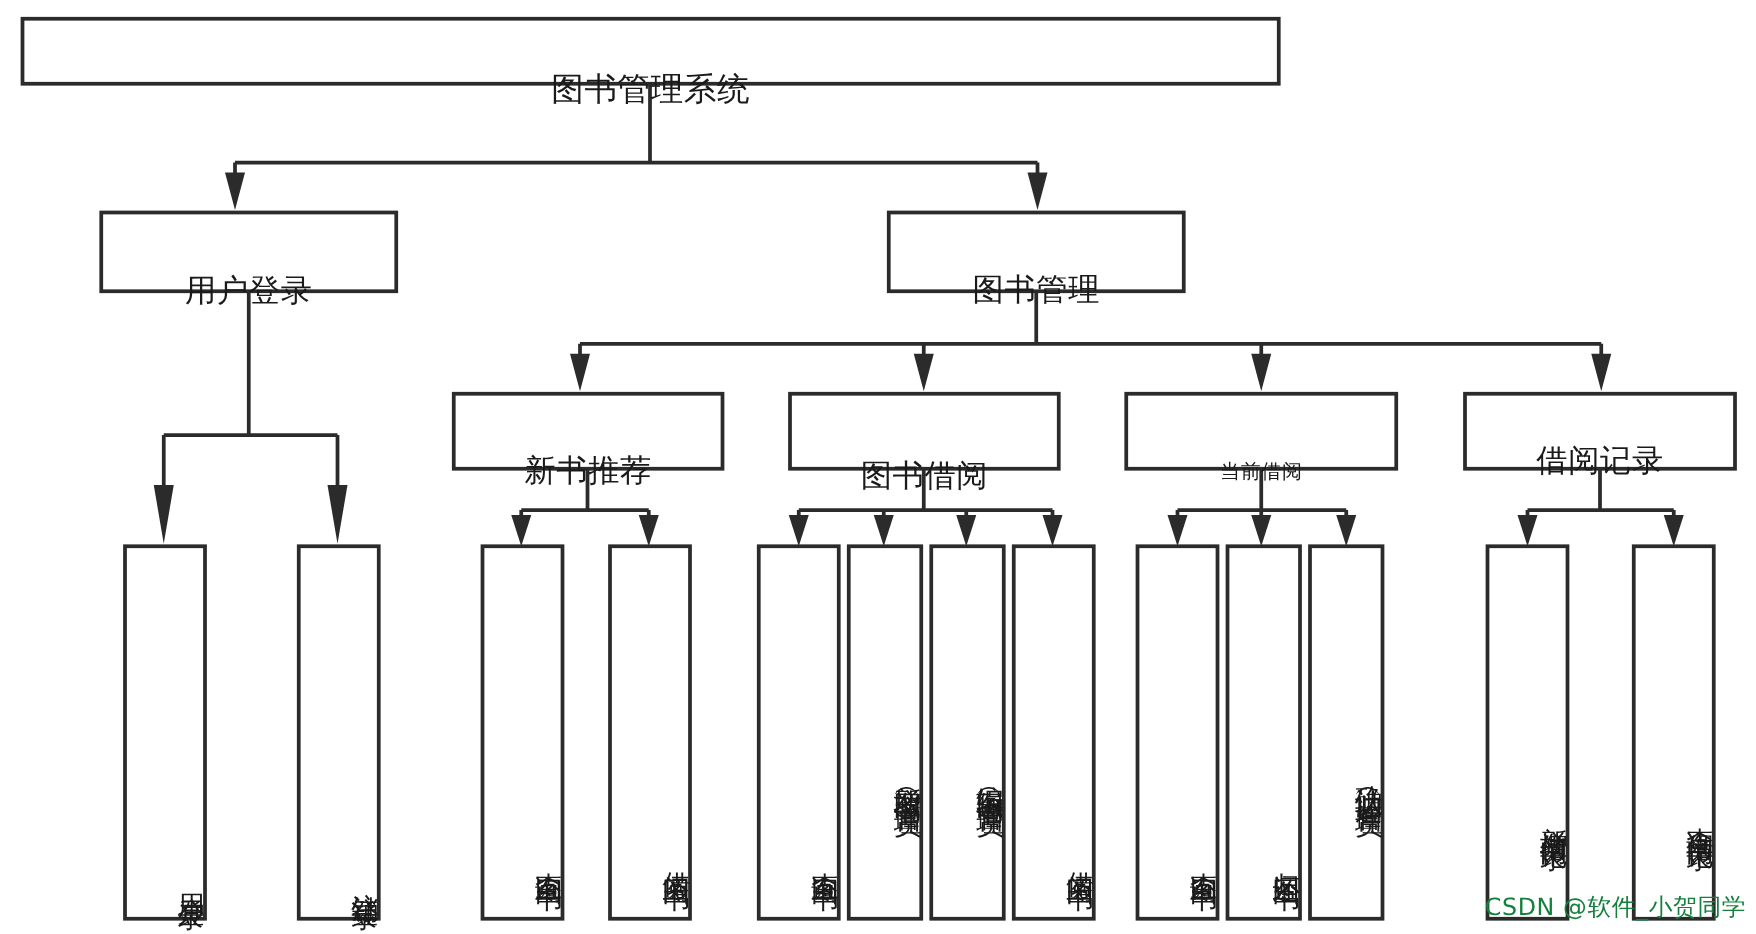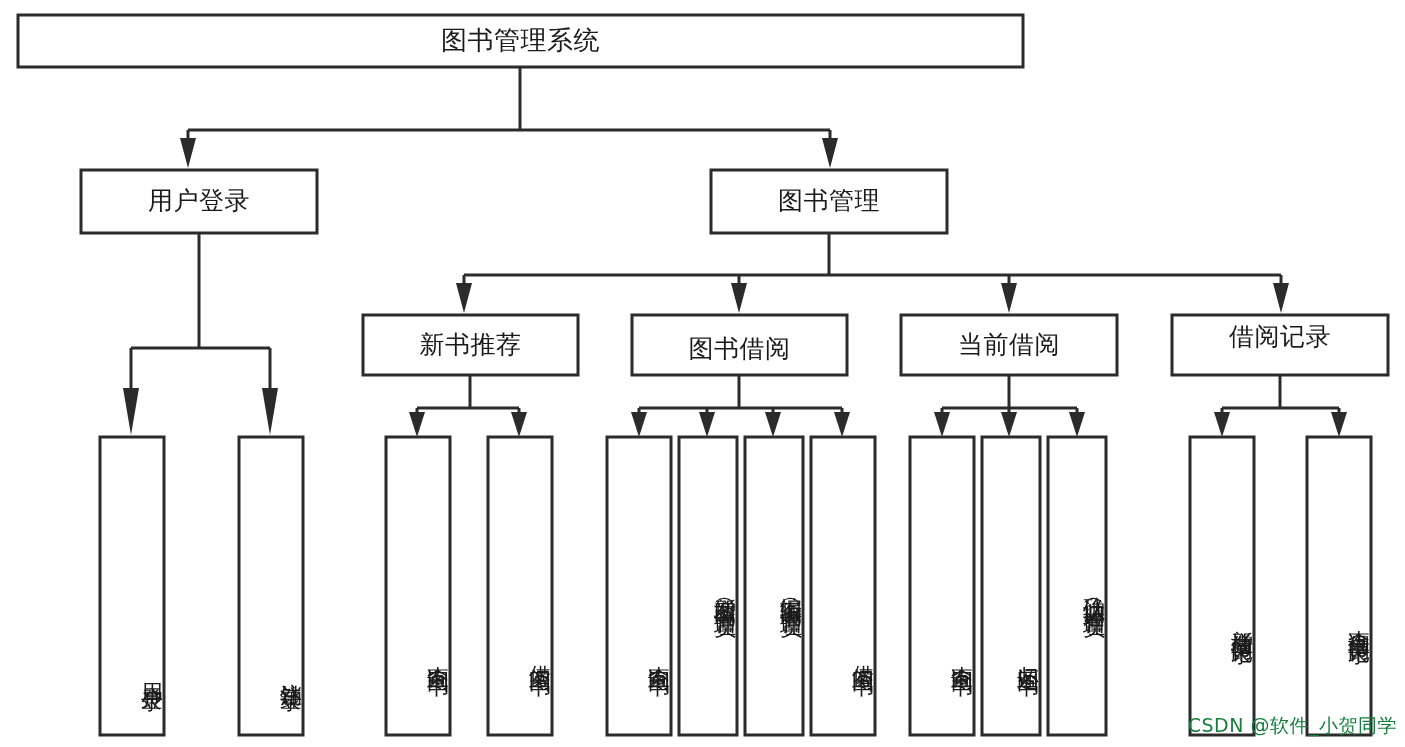--- a/index.html
+++ b/index.html
@@ -52,20 +52,21 @@
     display: flex;
     align-items: center;
     justify-content: center;
     color: #1a1a1a;
     font-family: "DejaVu Sans", "Liberation Sans", sans-serif;
     font-size: 23px;
     line-height: 1.05;
     letter-spacing: 0.5px;
     white-space: nowrap;
     pointer-events: none;
+    margin-top: 32px;
   }
   .node-label.vertical {
     writing-mode: vertical-rl;
     text-orientation: upright;
     align-items: flex-start;
     justify-content: center;
     letter-spacing: 3px;
     font-size: 22px;
   }
   .watermark {
@@ -177,21 +178,21 @@
     <rect class="node-rect-thin" x="1307" y="437" width="64" height="298"></rect>
   </svg>
 
   <div class="node-label" style="left:18px; top:15px; width:1005px; height:52px; font-size:26px;">图书管理系统</div>
 
   <div class="node-label" style="left:81px; top:170px; width:236px; height:63px; font-size:25px;">用户登录</div>
   <div class="node-label" style="left:711px; top:170px; width:236px; height:63px; font-size:25px;font-family:Liberation Serif, serif;">图书管理</div>
 
   <div class="node-label" style="left:363px; top:315px; width:215px; height:60px; font-size:25px;">新书推荐</div>
   <div class="node-label" style="left:632px; top:315px; width:215px; height:68px; font-size:25px;">图书借阅</div>
-  <div class="node-label" style="left:901px; top:315px; width:216px; height:60px; font-size:25px;">当前借阅</div>
+  <div class="node-label" style="left:901px; top:315px; width:216px; height:60px; font-size:16px;">当前借阅</div>
   <div class="node-label" style="left:1172px; top:315px; width:216px; height:44px; font-size:25px;">借阅记录</div>
 
   <div class="node-label vertical" style="left:100px; top:437px; width:64px; height:298px; padding-top:85px;">用户登录</div>
   <div class="node-label vertical" style="left:239px; top:437px; width:64px; height:298px; padding-top:85px;">注销登录</div>
 
   <div class="node-label vertical" style="left:386px; top:437px; width:64px; height:298px; padding-top:68px;">查询图书</div>
   <div class="node-label vertical" style="left:488px; top:437px; width:64px; height:298px; padding-top:68px;">借阅图书</div>
 
   <div class="node-label vertical" style="left:607px; top:437px; width:64px; height:298px; padding-top:68px;">查询图书</div>
   <div class="node-label vertical" style="left:679px; top:437px; width:58px; height:298px; padding-top:6px;">新增图书（管理员）</div>

